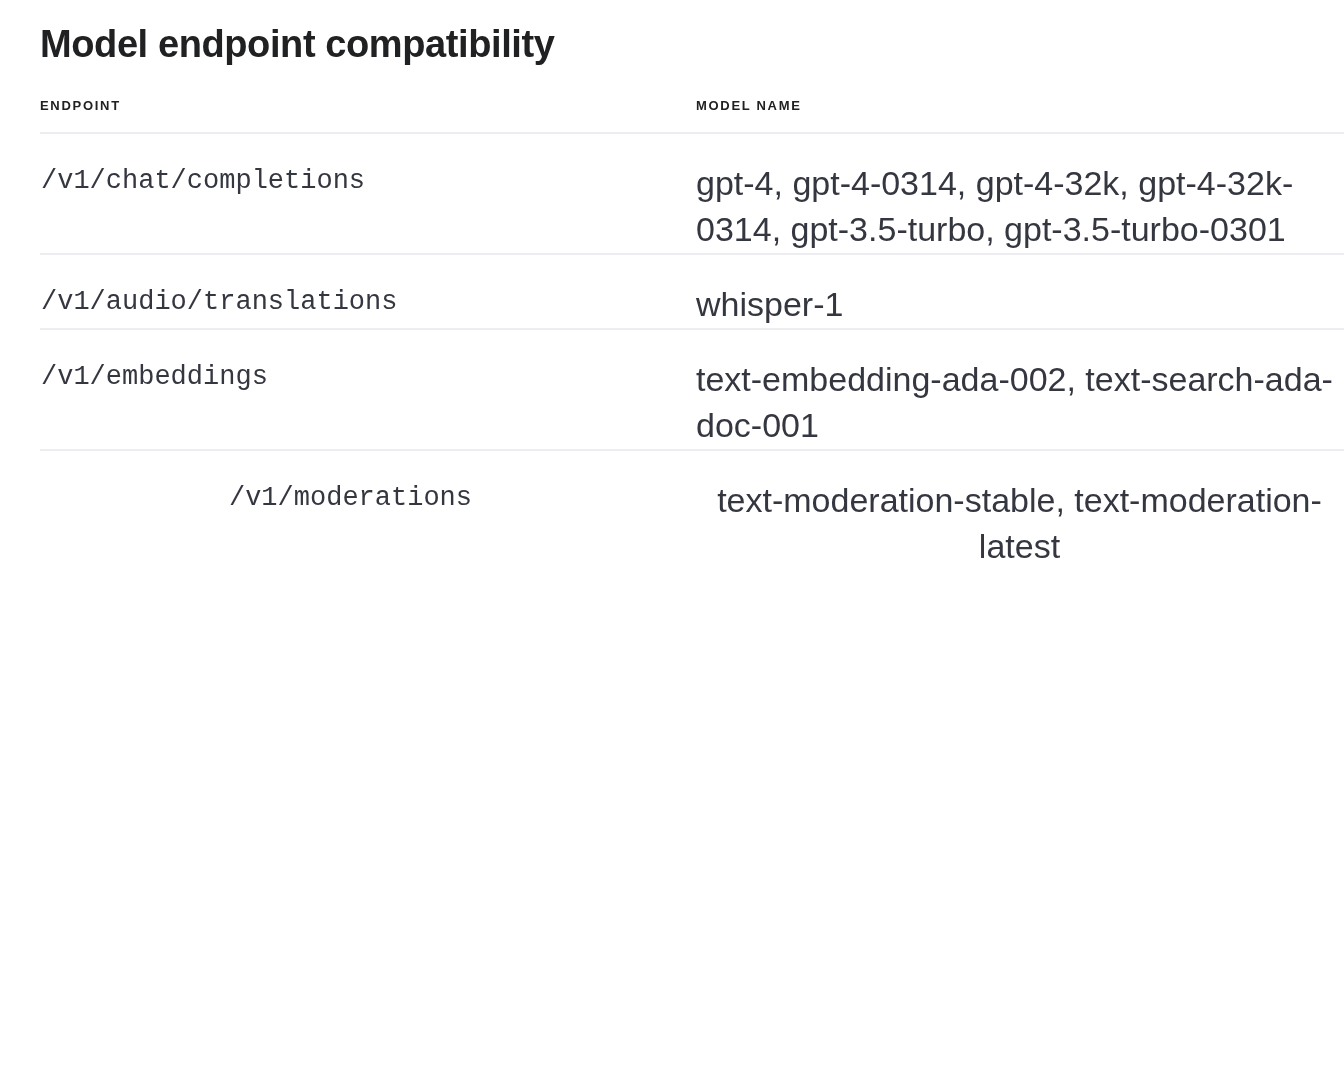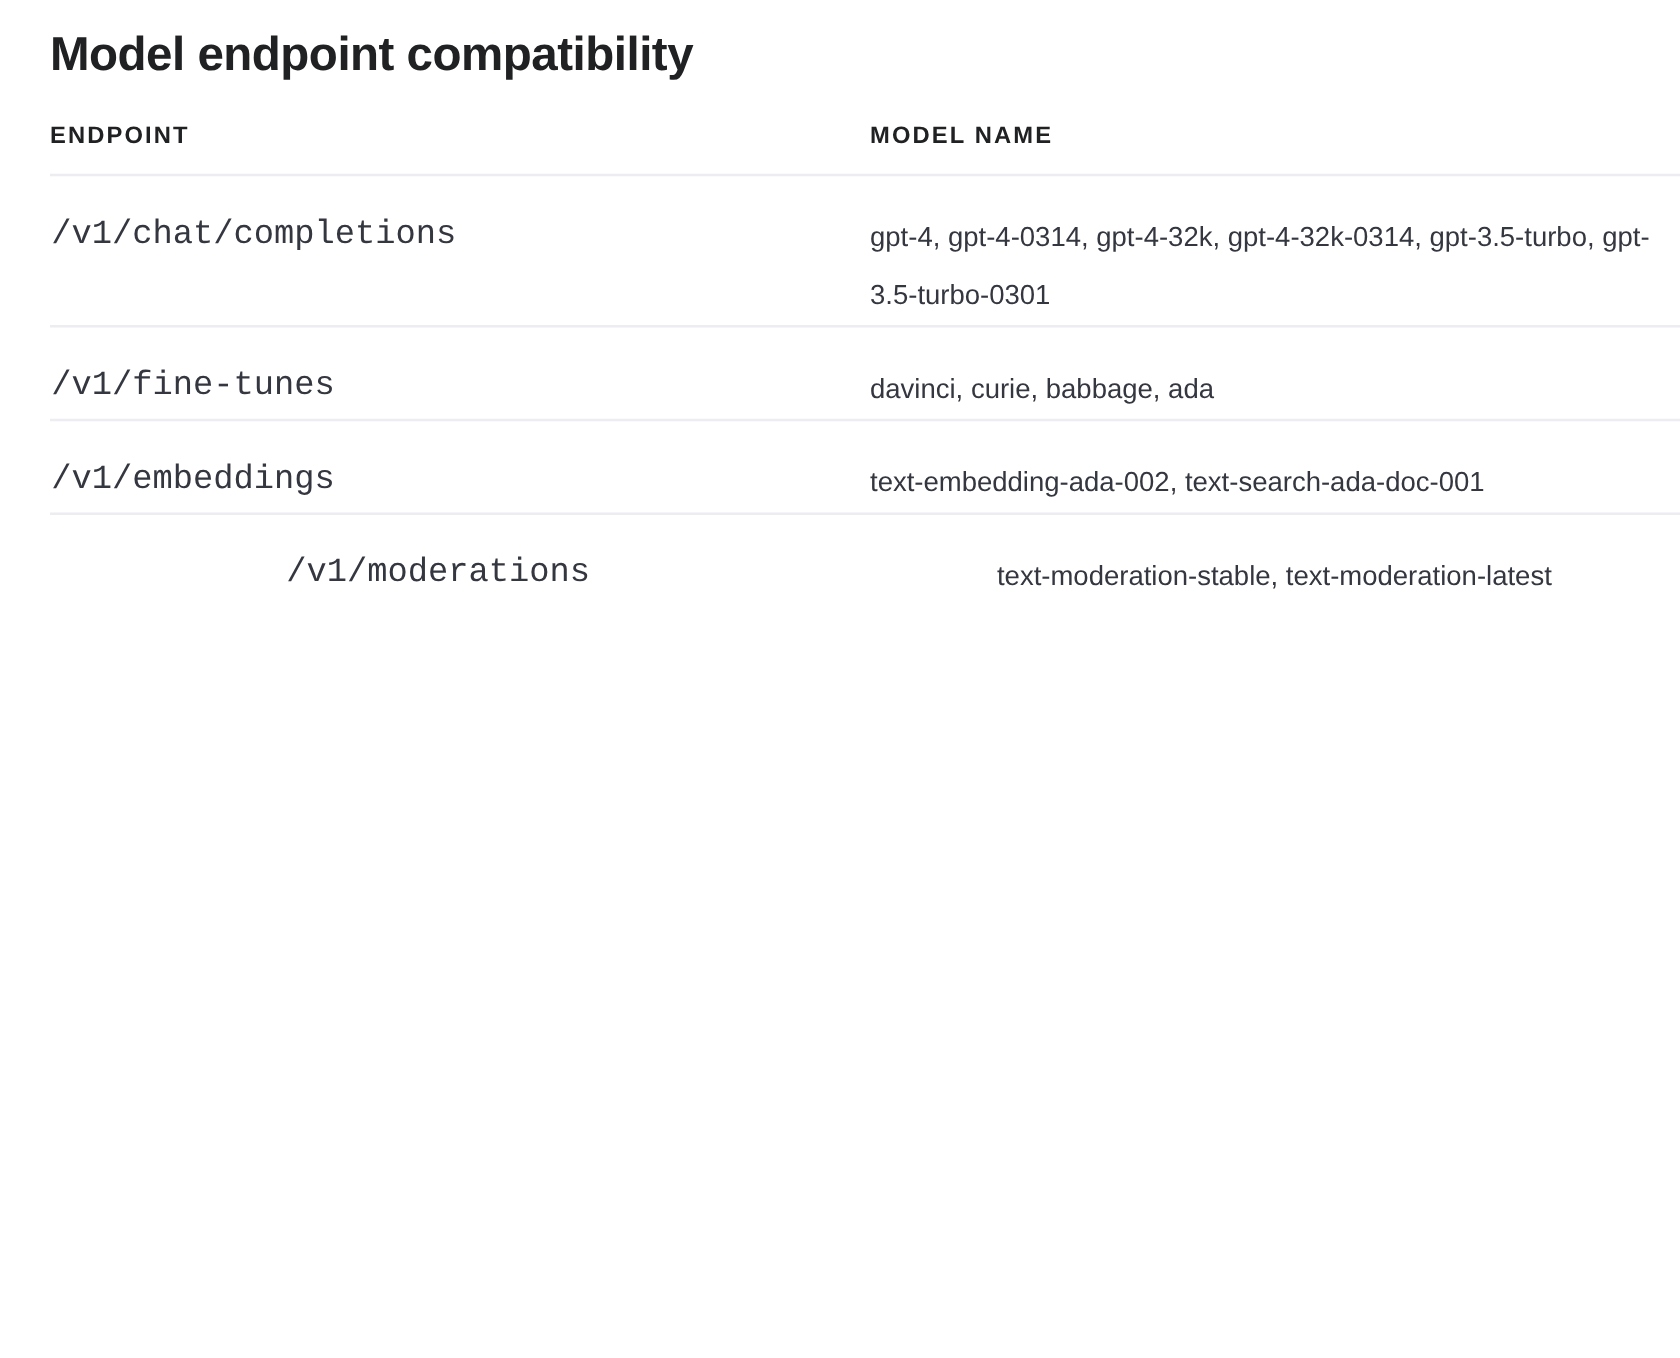--- a/index.html
+++ b/index.html
@@ -45,21 +45,21 @@
     border-collapse: collapse;
     table-layout: fixed;
   }
 
   table.compat-table col.col-endpoint { width: 628px; }
   table.compat-table col.col-model    { width: 676px; }
 
   table.compat-table thead th {
     text-align: left;
     font-family: "Liberation Sans", sans-serif;
-    font-size: 19px;
+    font-size: 13px;
     font-weight: 700;
     letter-spacing: 1.7px;
     color: #202123;
     text-transform: uppercase;
     padding: 0 0 19px 0;
     border-bottom: 2px solid #ececf1;
     vertical-align: bottom;
     margin-left: 16px;
   }
   table.compat-table thead th.th-model {
@@ -81,21 +81,21 @@
     font-size: 27px;
     line-height: 42px;
     color: #353740;
     letter-spacing: 0px;
     white-space: nowrap;
     padding-right: 8px;
   }
 
   .model-cell {
     font-family: "Liberation Sans", sans-serif;
-    font-size: 22px;
+    font-size: 34px;
     line-height: 46px;
     color: #353740;
     padding-left: 28px;
     word-break: break-word;
   }
 </style>
 </head>
 <body>
 
 <div class="page">
@@ -113,22 +113,22 @@
           <th class="th-endpoint">ENDPOINT</th>
           <th class="th-model">MODEL NAME</th>
         </tr>
       </thead>
       <tbody>
         <tr>
           <td class="endpoint-cell">/v1/chat/completions</td>
           <td class="model-cell">gpt-4, gpt-4-0314, gpt-4-32k, gpt-4-32k-0314, gpt-3.5-turbo, gpt-3.5-turbo-0301</td>
         </tr>
         <tr>
-          <td class="endpoint-cell">/v1/fine-tunes</td>
-          <td class="model-cell">davinci, curie, babbage, ada</td>
+          <td class="endpoint-cell">/v1/audio/translations</td>
+          <td class="model-cell">whisper-1</td>
         </tr>
         <tr>
           <td class="endpoint-cell">/v1/embeddings</td>
           <td class="model-cell">text-embedding-ada-002, text-search-ada-doc-001</td>
         </tr>
         <tr>
           <td class="endpoint-cell">/v1/moderations</td>
           <td class="model-cell">text-moderation-stable, text-moderation-latest</td>
         </tr>
       </tbody>

